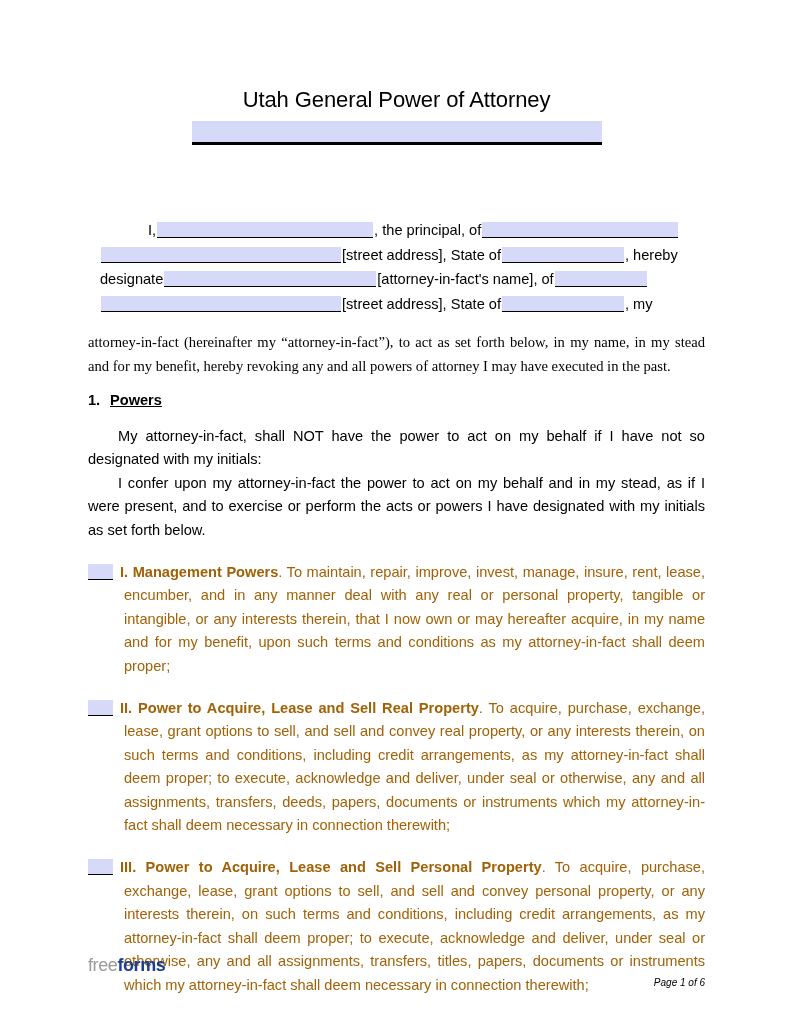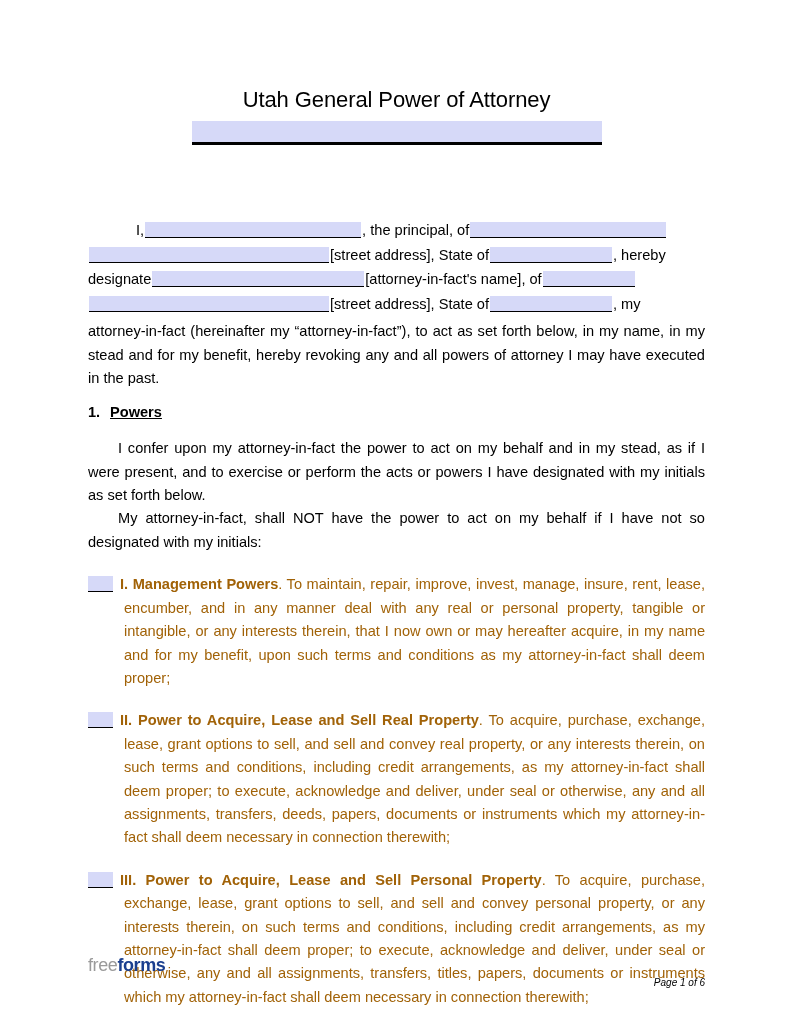--- a/index.html
+++ b/index.html
@@ -85,20 +85,21 @@
   .b-aifname  { width: 212px; }
   .b-aifcity  { width: 92px;  }
   .b-street2  { width: 240px; }
   .b-state2   { width: 122px; }
 
   .intro-para {
     font-size: 14.6px;
     line-height: 24.6px;
     color: #000;
     text-align: left;
+    margin-left: 12px;
   }
   .intro-indent { display: inline-block; width: 48px; }
 
   
   .section-heading {
     margin-top: 14px;
     font-size: 14.6px;
     font-weight: bold;
     color: #000;
   }
@@ -190,29 +191,29 @@
       <div class="title-field"></div>
     </div>
   </div>
 
   <div class="body-area">
 
     <div class="intro-para">
       <span class="intro-indent"></span><span>I,</span><span class="blank b-name"></span><span>, the principal, of</span><span class="blank b-city"></span><span class="blank b-street"></span><span>[street address], State of</span><span class="blank b-state"></span><span>, hereby</span><br><span>designate</span><span class="blank b-aifname"></span><span>[attorney-in-fact's name], of</span><span class="blank b-aifcity"></span><span class="blank b-street2"></span><span>[street address], State of</span><span class="blank b-state2"></span><span>, my</span>
     </div>
 
-    <div class="para" style="margin-top:4px;">attorney-in-fact (hereinafter my “attorney-in-fact”), to act as set forth below, in my name, in my stead and for my benefit, hereby revoking any and all powers of attorney I may have executed in the past.</div>
+    <div class="para" style="margin-top:15px;font-family:Liberation Serif, serif;">attorney-in-fact (hereinafter my “attorney-in-fact”), to act as set forth below, in my name, in my stead and for my benefit, hereby revoking any and all powers of attorney I may have executed in the past.</div>
 
     <div class="section-heading">
       <span class="num">1.</span><span class="ttl">Powers</span>
     </div>
 
     <div class="powers-intro">
+      <p>My attorney-in-fact, shall NOT have the power to act on my behalf if I have not so designated with my initials:</p>
       <p>I confer upon my attorney-in-fact the power to act on my behalf and in my stead, as if I were present, and to exercise or perform the acts or powers I have designated with my initials as set forth below.</p>
-      <p>My attorney-in-fact, shall NOT have the power to act on my behalf if I have not so designated with my initials:</p>
     </div>
 
     <div class="power-item">
       <span class="init-box"></span><span class="power-title">I. Management Powers</span><span>. To maintain, repair, improve, invest, manage, insure, rent, lease, encumber, and in any manner deal with any real or personal property, tangible or intangible, or any interests therein, that I now own or may hereafter acquire, in my name and for my benefit, upon such terms and conditions as my attorney-in-fact shall deem proper;</span>
     </div>
 
     <div class="power-item">
       <span class="init-box"></span><span class="power-title">II. Power to Acquire, Lease and Sell Real Property</span><span>. To acquire, purchase, exchange, lease, grant options to sell, and sell and convey real property, or any interests therein, on such terms and conditions, including credit arrangements, as my attorney-in-fact shall deem proper; to execute, acknowledge and deliver, under seal or otherwise, any and all assignments, transfers, deeds, papers, documents or instruments which my attorney-in-fact shall deem necessary in connection therewith;</span>
     </div>
 

